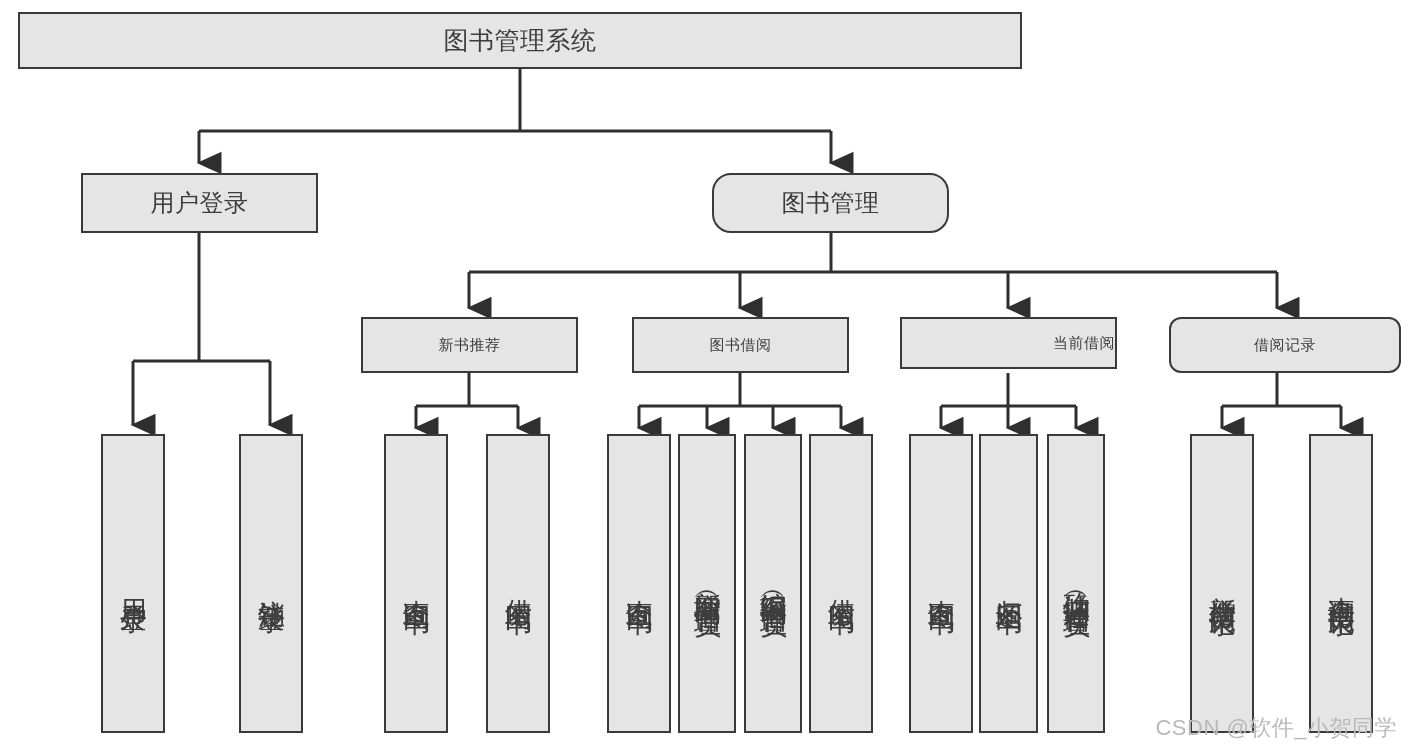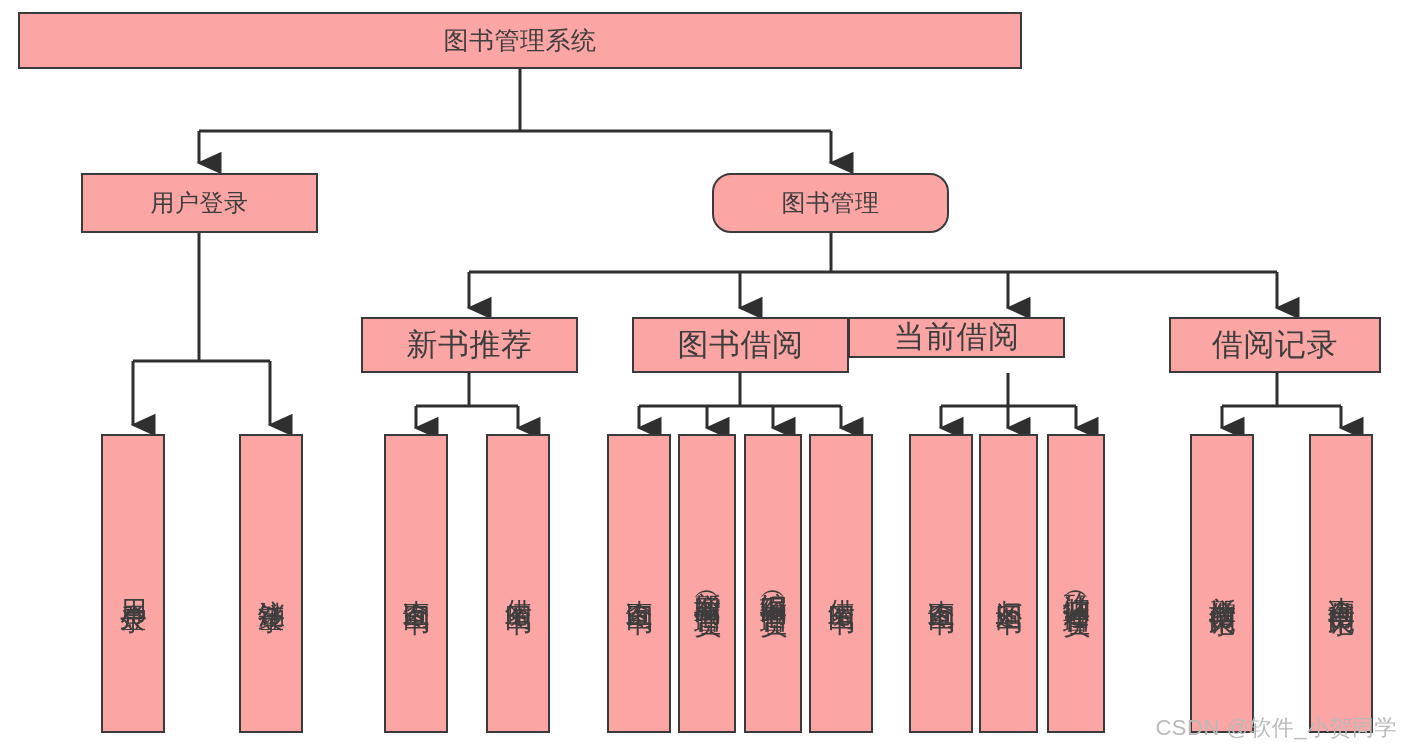--- a/index.html
+++ b/index.html
@@ -16,39 +16,39 @@
     width:1405px;height:747px;
   }
   #edge-layer{
     position:absolute;left:0;top:0;
     width:1405px;height:747px;
     pointer-events:none;
   }
   .node{
     position:absolute;
     box-sizing:border-box;
-    background:#fca5a5;
+    background:#e5e5e5;
     border:2.5px solid #3a3a3a;
     display:flex;
     align-items:center;
     justify-content:center;
     color:#3d3d3d;
   }
   .node-label{
     color:#3d3d3d;
     letter-spacing:0.5px;
     white-space:nowrap;
     line-height:1.18;
   }
   
   .level-root .node-label{font-size:25px;}
   
   .level-2 .node-label{font-size:24px;}
   
-  .level-3 .node-label{font-size:31px;}
+  .level-3 .node-label{font-size:15px;}
   
   .level-leaf{
     align-items:center;
     justify-content:center;
     padding:6px 2px;
   }
   .level-leaf .node-label{
     writing-mode:vertical-rl;
     text-orientation:upright;
     font-size:27px;
@@ -136,25 +136,25 @@
   </div>
 
   <div class="node level-3" style="left:361px;top:317px;width:217px;height:56px;">
     <span class="node-label">新书推荐</span>
   </div>
 
   <div class="node level-3" style="left:632px;top:317px;width:217px;height:56px;">
     <span class="node-label">图书借阅</span>
   </div>
 
-  <div class="node level-3" style="left:848px;top:317px;width:217px;height:41px;">
+  <div class="node level-3" style="left:900px;top:317px;width:217px;height:52px;justify-content:flex-end;">
     <span class="node-label">当前借阅</span>
   </div>
 
-  <div class="node level-3" style="left:1169px;top:317px;width:212px;height:56px;">
+  <div class="node level-3" style="left:1169px;top:317px;width:232px;height:56px;border-radius:12px;">
     <span class="node-label">借阅记录</span>
   </div>
 
   <div class="node level-leaf" style="left:101px;top:434px;width:64px;height:299px;">
     <span class="node-label">用户登录</span>
   </div>
 
   <div class="node level-leaf" style="left:239px;top:434px;width:64px;height:299px;">
     <span class="node-label">注销登录</span>
   </div>

